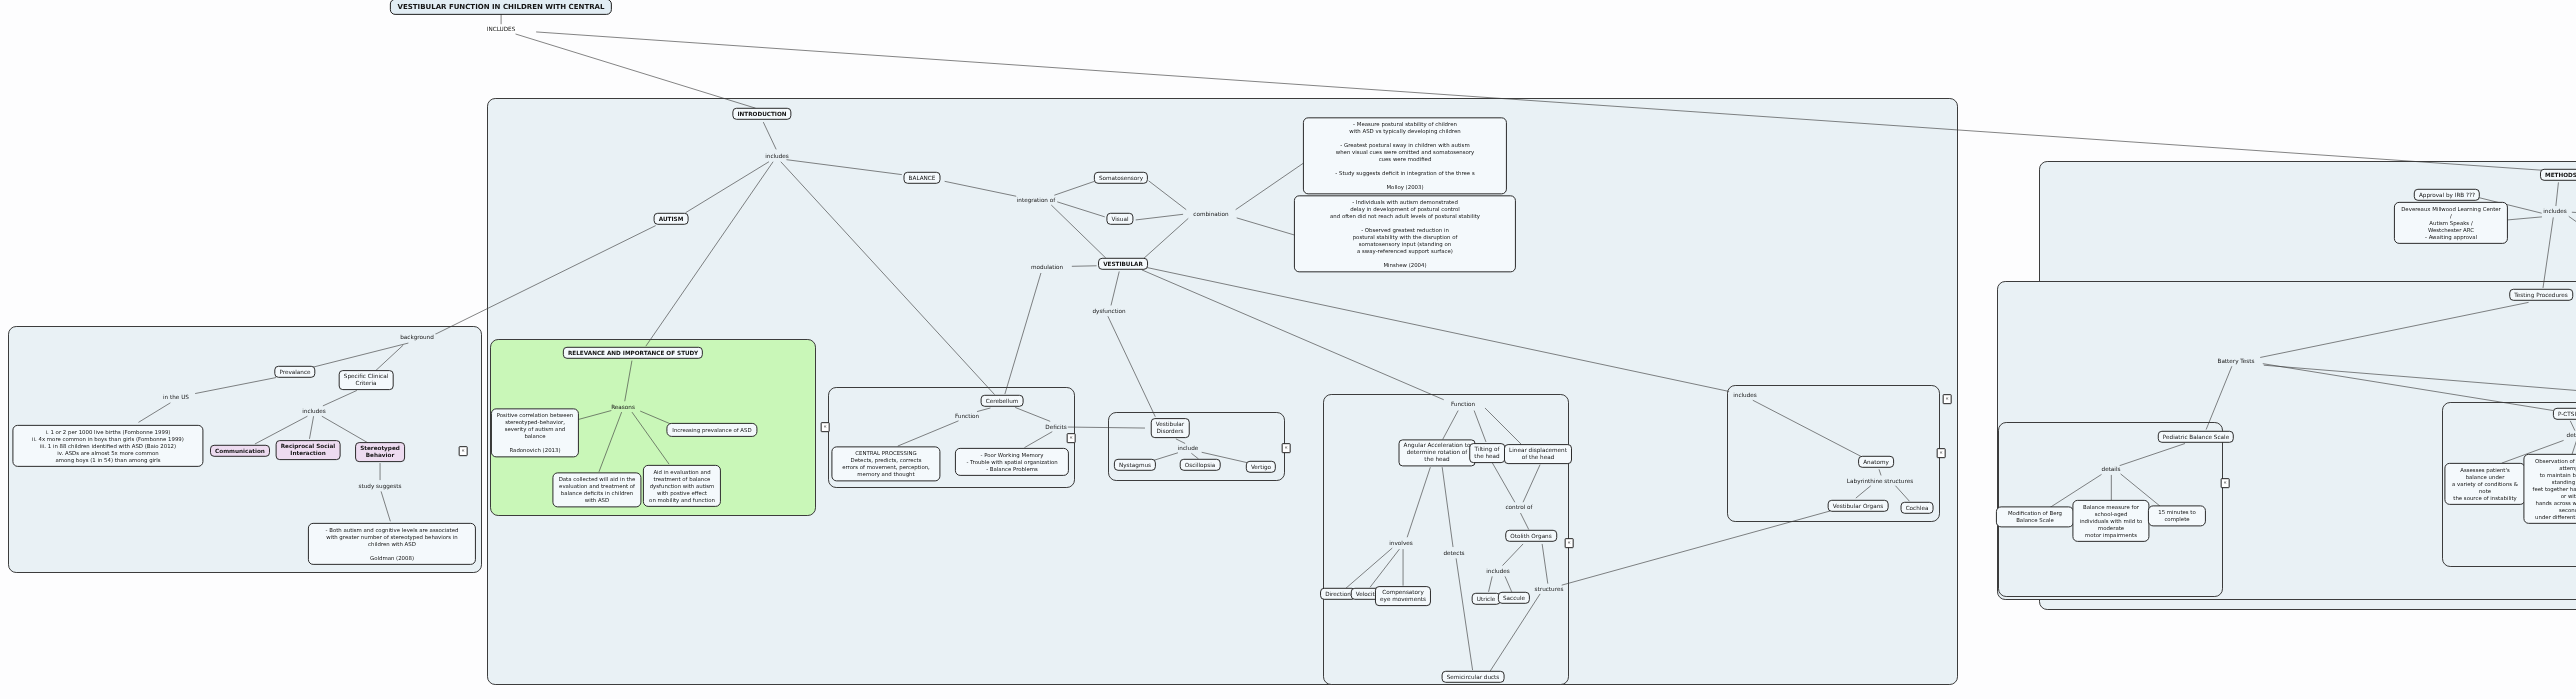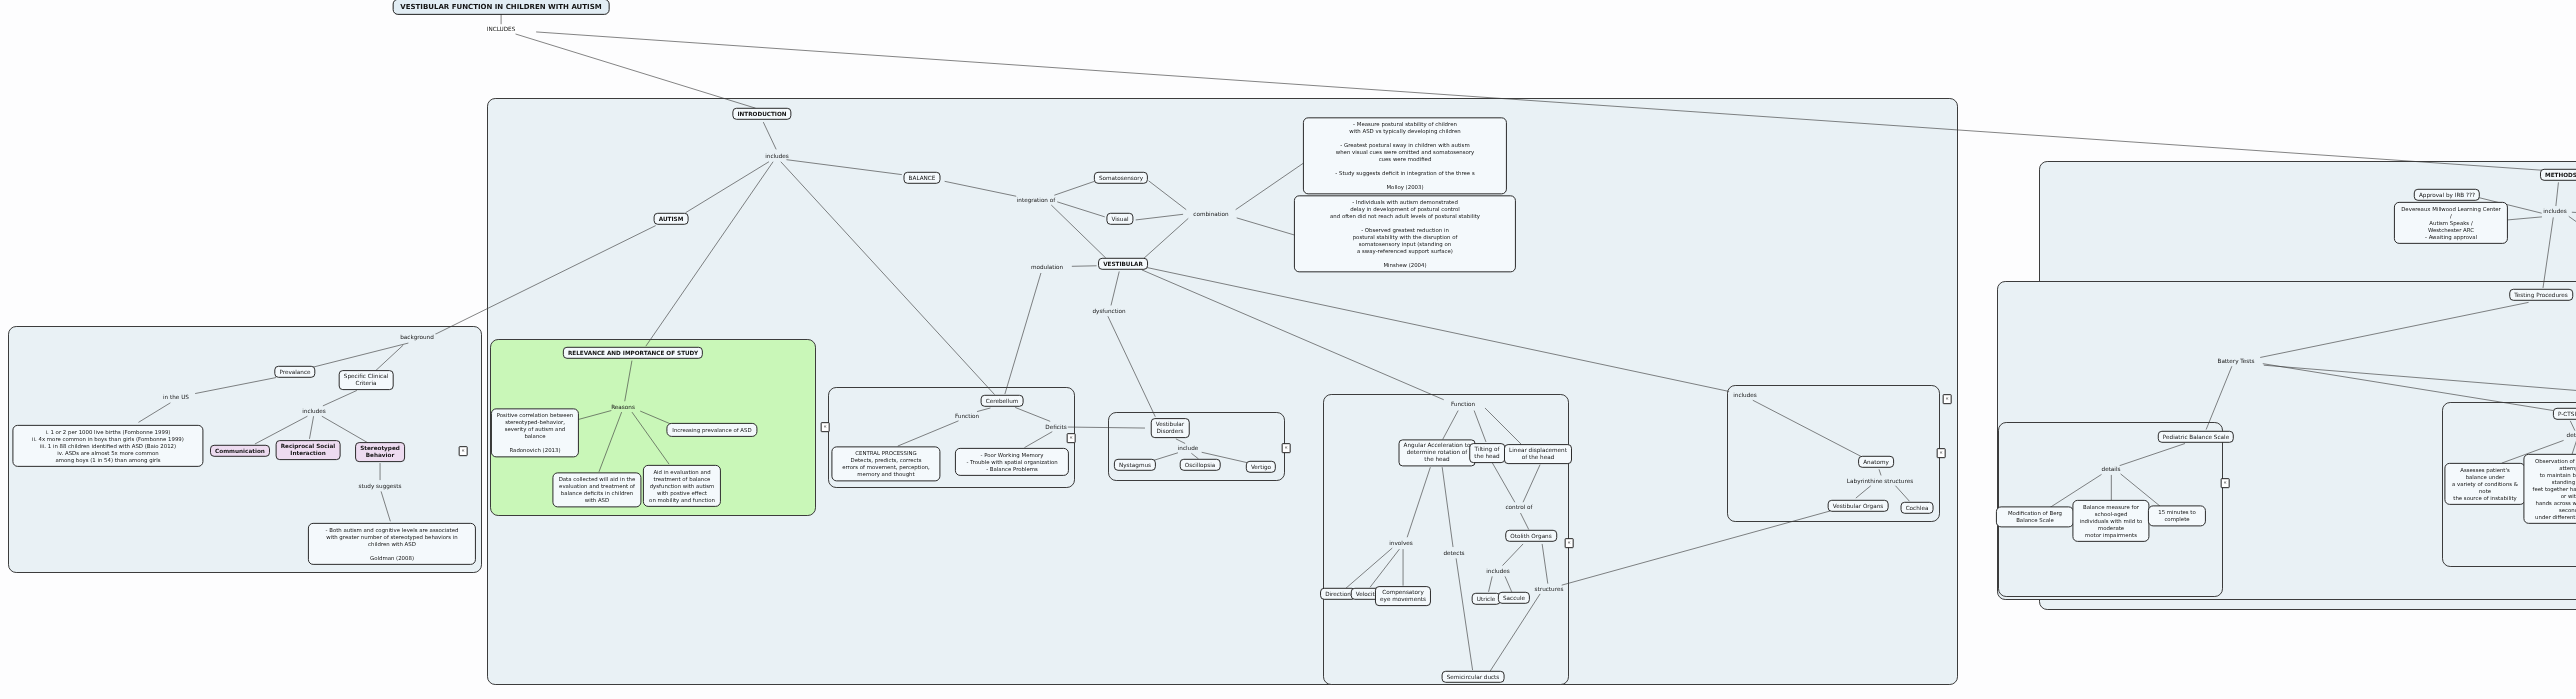--- a/index.html
+++ b/index.html
@@ -129,21 +129,21 @@
     <div class="container" style="left: 7.7px; top: 326px; width: 474px; height: 247px; background: rgb(233, 241, 245); z-index: 1;"></div>
     <div class="container" style="left: 490px; top: 339px; width: 326px; height: 177px; background: rgb(201, 247, 184); z-index: 1;"></div>
     <div class="container" style="left: 828px; top: 387px; width: 247px; height: 101px; background: rgb(233, 241, 245); z-index: 1;"></div>
     <div class="container" style="left: 1108px; top: 412px; width: 177px; height: 69px; background: rgb(233, 241, 245); z-index: 1;"></div>
     <div class="container" style="left: 1323px; top: 394px; width: 246px; height: 291px; background: rgb(233, 241, 245); z-index: 1;"></div>
     <div class="container" style="left: 1727px; top: 385px; width: 213px; height: 137px; background: rgb(233, 241, 245); z-index: 1;"></div>
     <div class="container" style="left: 2039px; top: 161px; width: 1321px; height: 449px; background: rgb(233, 241, 245); z-index: 1;"></div>
     <div class="container" style="left: 1997px; top: 281px; width: 1124px; height: 319px; background: rgb(233, 241, 245); z-index: 1;"></div>
     <div class="container" style="left: 1998px; top: 422px; width: 225px; height: 175px; background: rgb(233, 241, 245); z-index: 1;"></div>
     <div class="container" style="left: 2442px; top: 402px; width: 273px; height: 165px; background: rgb(233, 241, 245); z-index: 1;"></div>
-    <div class="node root" style="left: 501px; top: 7.2px;">VESTIBULAR FUNCTION IN CHILDREN WITH AUTISM</div>
+    <div class="node root" style="left: 501px; top: 7.2px;">VESTIBULAR FUNCTION IN CHILDREN WITH CENTRAL</div>
     <div class="node bold" style="left: 762px; top: 114px;">INTRODUCTION</div>
     <div class="node bold" style="left: 671px; top: 219px;">AUTISM</div>
     <div class="node" style="left: 922px; top: 178px;">BALANCE</div>
     <div class="node" style="left: 1121px; top: 178px;">Somatosensory</div>
     <div class="node" style="left: 1120px; top: 219px;">Visual</div>
     <div class="node bold" style="left: 1123px; top: 264px;">VESTIBULAR</div>
     <div class="node note" style="left: 1405px; top: 156px; width: 193px;">- Measure postural stability of children
 with ASD vs typically developing children
 
 - Greatest postural sway in children with autism

